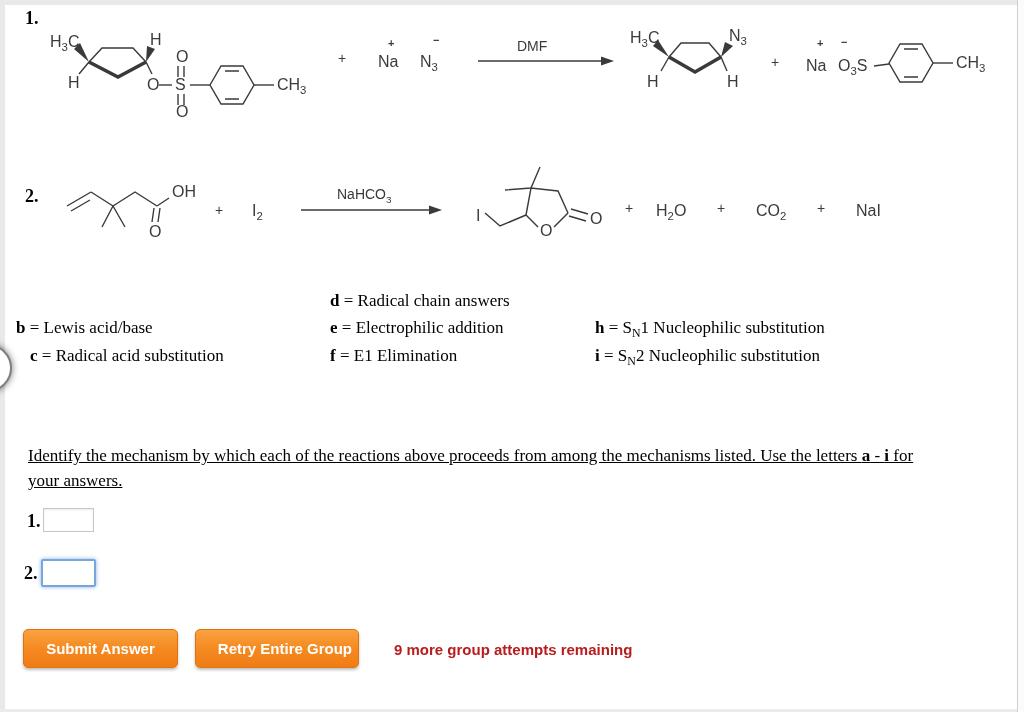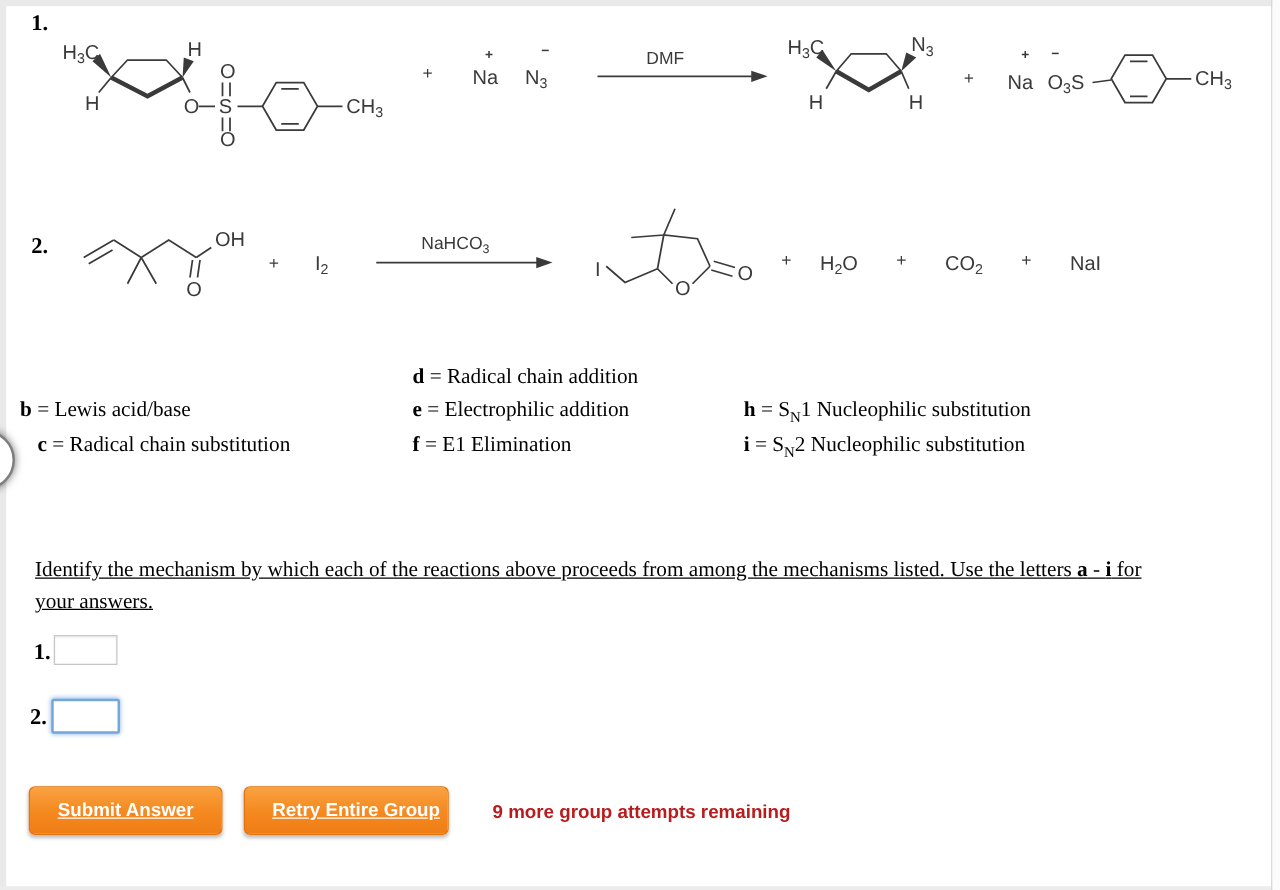--- a/index.html
+++ b/index.html
@@ -27,21 +27,21 @@
   .question{position:absolute;left:28px;top:443px;width:895px;
             font:17px "Liberation Serif","DejaVu Serif",serif;color:#000;line-height:25px;text-decoration:underline;}
   .ans-label{position:absolute;font:bold 18px "Liberation Serif","DejaVu Serif",serif;color:#000;}
   .ans-input{position:absolute;box-sizing:border-box;background:#fff;font:14px "Liberation Sans",sans-serif;padding:2px 4px;}
   #answer1{left:43px;top:508px;width:51px;height:24px;border:1px solid #c6c6c6;
            box-shadow:inset 0 1px 2px rgba(0,0,0,.08);outline:none;}
   #answer2{left:41px;top:559px;width:55px;height:28px;border:2px solid #76a7db;border-radius:2px;
            box-shadow:0 0 4px #8ab4e8;outline:none;}
   .btn{position:absolute;top:629px;height:39px;border-radius:5px;border:1px solid #e1730f;
        background:linear-gradient(#f9a242,#f58a20 50%,#ef7d15);color:#fff;
-       font:bold 15px "Liberation Sans",sans-serif;box-shadow:0 2px 3px rgba(0,0,0,.25);cursor:pointer;text-decoration:underline;}
+       font:bold 15px "Liberation Sans",sans-serif;box-shadow:0 2px 3px rgba(0,0,0,.25);cursor:pointer;}
   #submit-btn{left:23px;width:155px;}
   #retry-btn{left:195px;width:164px;text-align:right;}
   .attempts{position:absolute;left:394px;top:641px;font:bold 15px "Liberation Sans",sans-serif;color:#b91c1c;}
 </style>
 </head>
 <body>
 
 <div id="screen">
 
   <div class="strip" id="strip-top"></div>
@@ -144,22 +144,22 @@
     </g>
     <text x="625" y="213" class="sm">+</text>
     <text x="656" y="216"><tspan dy="0">H</tspan><tspan dy="3.5" font-size="71%">2</tspan><tspan dy="-3.5">O</tspan></text>
     <text x="717" y="213" class="sm">+</text>
     <text x="756" y="216"><tspan dy="0">CO</tspan><tspan dy="3.5" font-size="71%">2</tspan></text>
     <text x="817" y="213" class="sm">+</text>
     <text x="856" y="216">NaI</text>
   </svg>
 
   <div class="mech" style="left:16px;top:318px"><b>b</b><span> = Lewis acid/base</span><sub></sub><span></span></div>
-  <div class="mech" style="left:30px;top:346px"><b>c</b><span> = Radical chain substitution</span><sub></sub><span></span></div>
-  <div class="mech" style="left:330px;top:291px"><b>d</b><span> = Radical chain addition</span><sub></sub><span></span></div>
+  <div class="mech" style="left:30px;top:346px"><b>c</b><span> = Radical acid substitution</span><sub></sub><span></span></div>
+  <div class="mech" style="left:330px;top:291px"><b>d</b><span> = Radical chain answers</span><sub></sub><span></span></div>
   <div class="mech" style="left:330px;top:318px"><b>e</b><span> = Electrophilic addition</span><sub></sub><span></span></div>
   <div class="mech" style="left:330px;top:346px"><b>f</b><span> = E1 Elimination</span><sub></sub><span></span></div>
   <div class="mech" style="left:595px;top:318px"><b>h</b><span> = S</span><sub>N</sub><span>1 Nucleophilic substitution</span></div>
   <div class="mech" style="left:595px;top:346px"><b>i</b><span> = S</span><sub>N</sub><span>2 Nucleophilic substitution</span></div>
 
   <div class="question"><span>Identify the mechanism by which each of the reactions above proceeds from among the mechanisms listed. Use the letters </span><b>a</b><span> - </span><b>i</b><span> for your answers.</span></div>
 
   <div class="ans-label" style="left:27px;top:511px">1.</div>
   <input id="answer1" class="ans-input" type="text" value="" style="">
   <div class="ans-label" style="left:24px;top:563px">2.</div>

